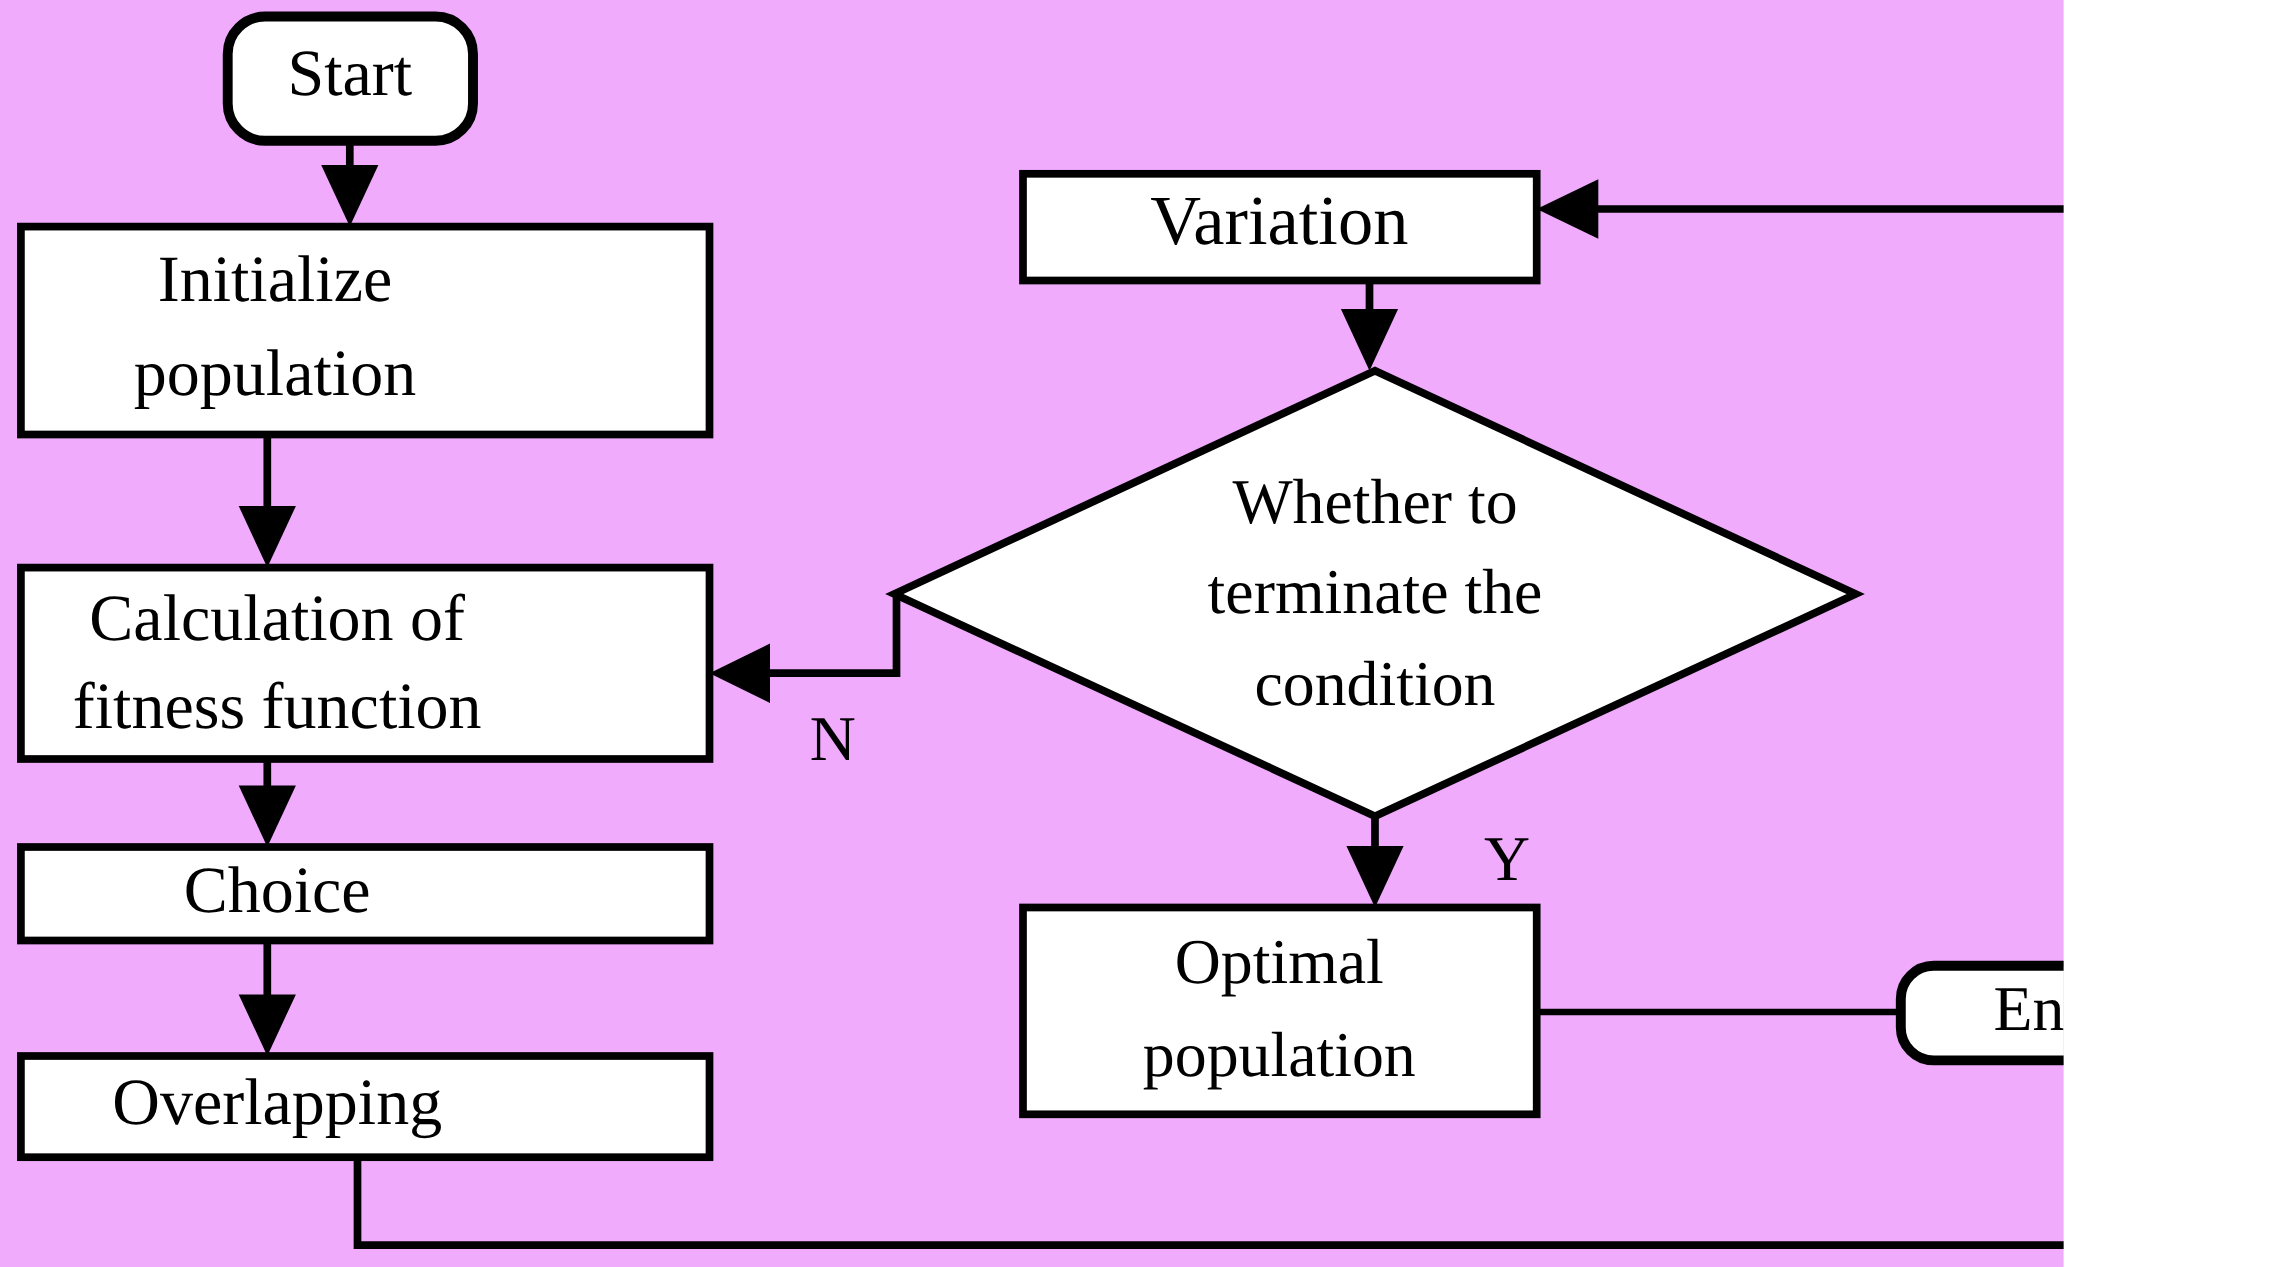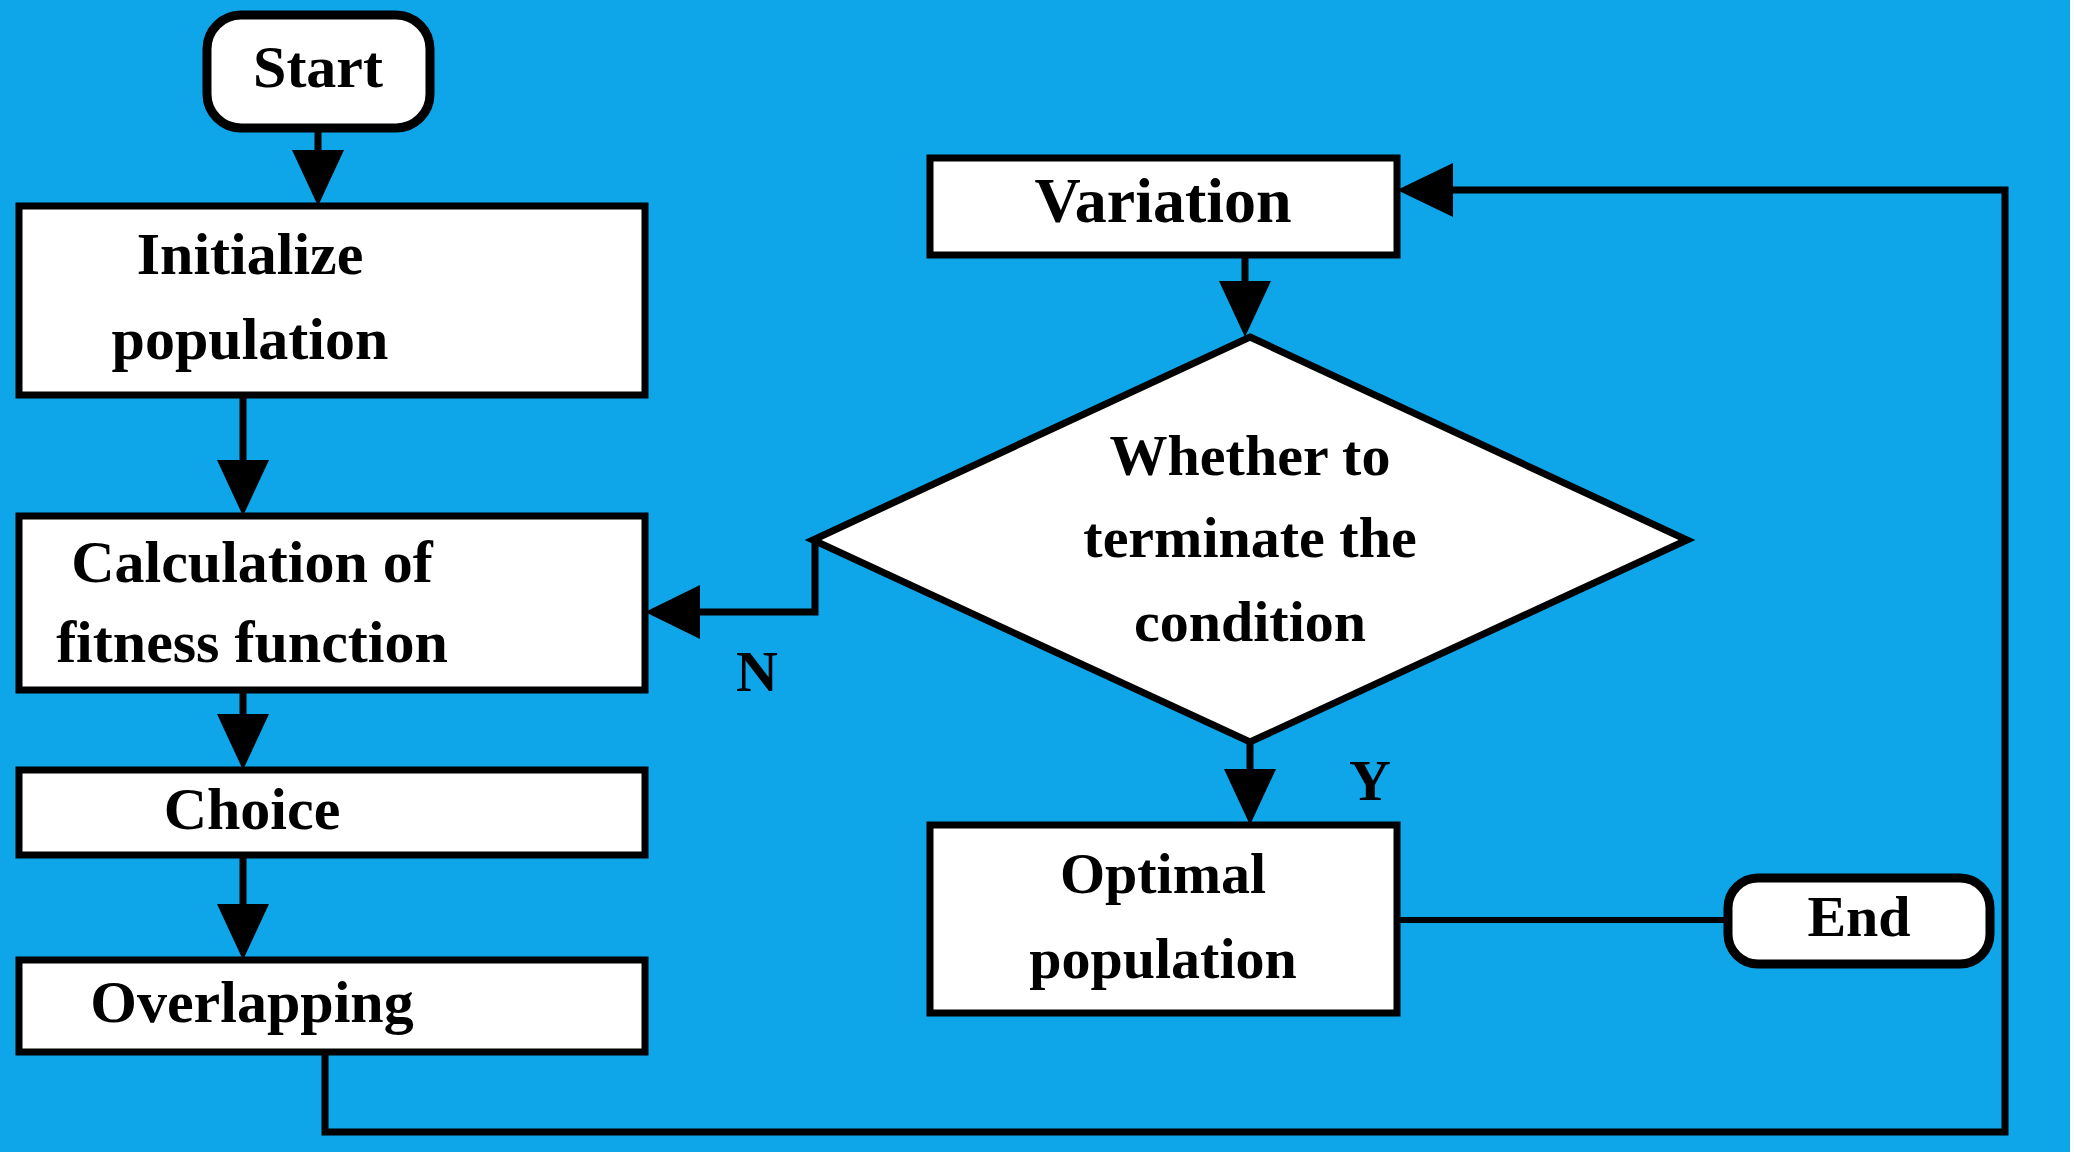--- a/index.html
+++ b/index.html
@@ -2,26 +2,25 @@
 <html><head>
 <meta charset="utf-8">
 <style>
   html, body {
     margin: 0;
     padding: 0;
     background: #ffffff;
   }
   #flowchart-root {
     position: relative;
-    width: 2070px;
+    width: 1876px;
     height: 1152px;
-    background: #0ea5e9;
+    background: #f0abfc;
     overflow: hidden;
     font-family: "Liberation Serif", "DejaVu Serif", serif;
-    font-weight: bold;
   }
   svg#diagram {
     position: absolute;
     top: 0;
     left: 0;
     width: 2074px;
     height: 1152px;
     display: block;
   }
   .node-shape {

